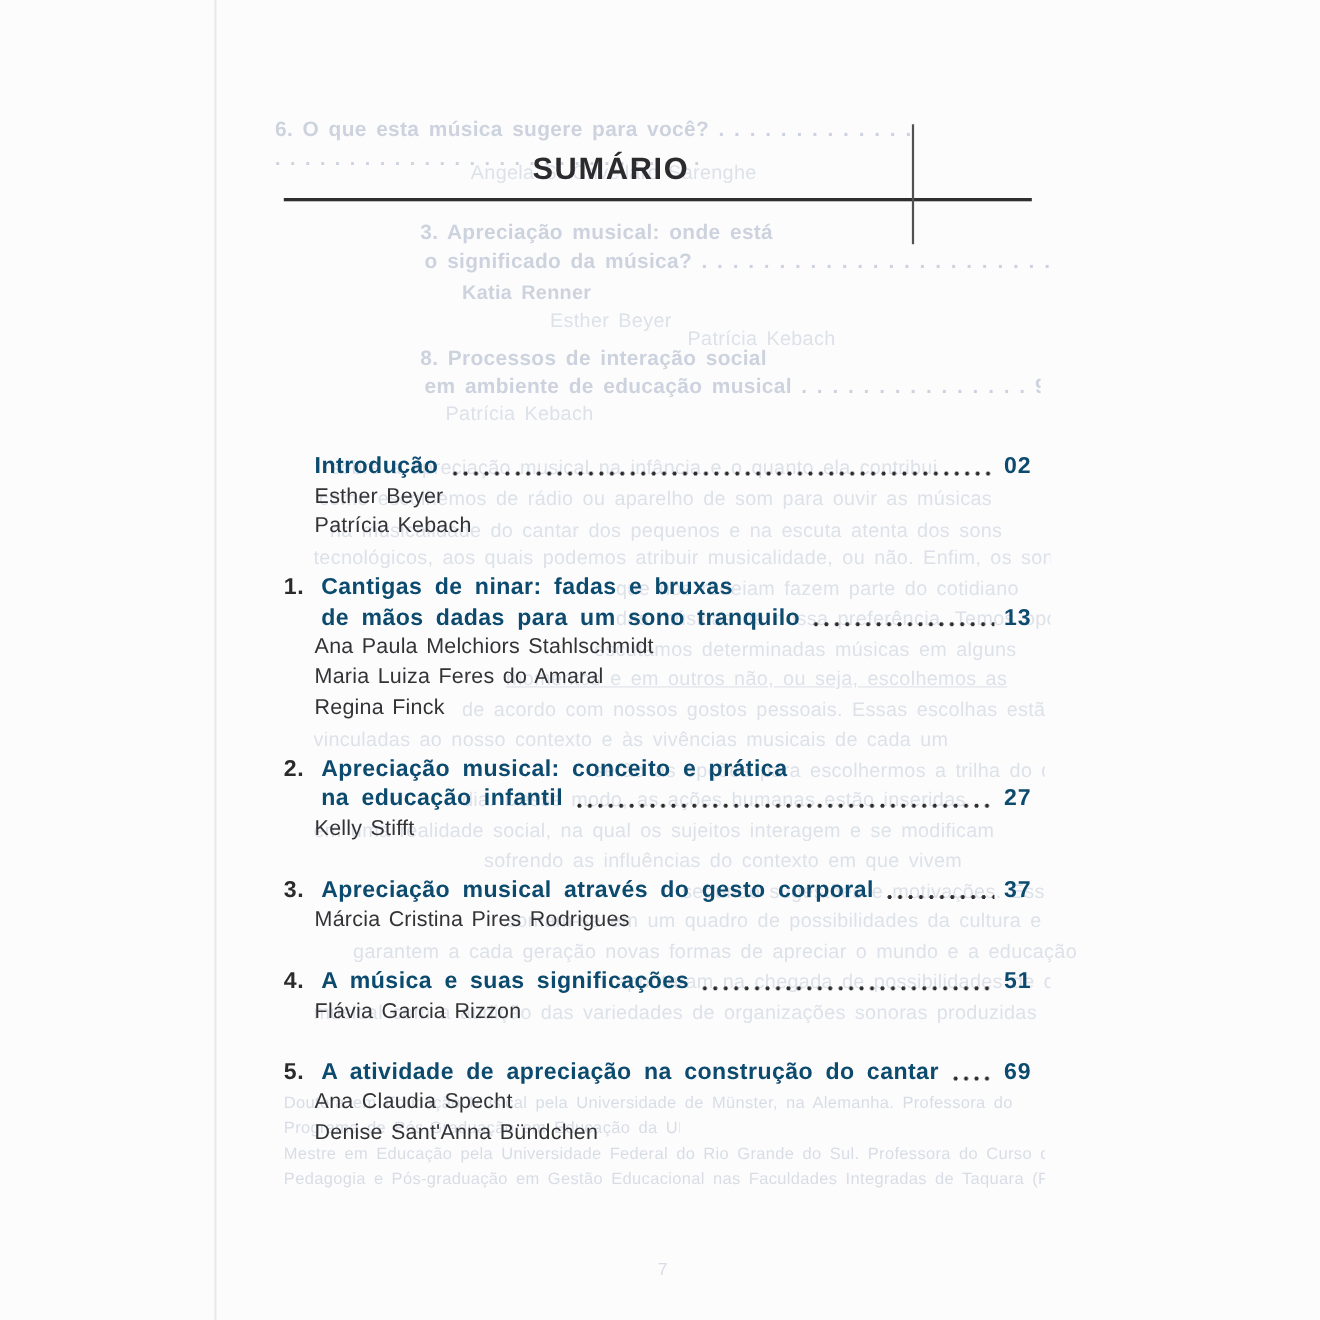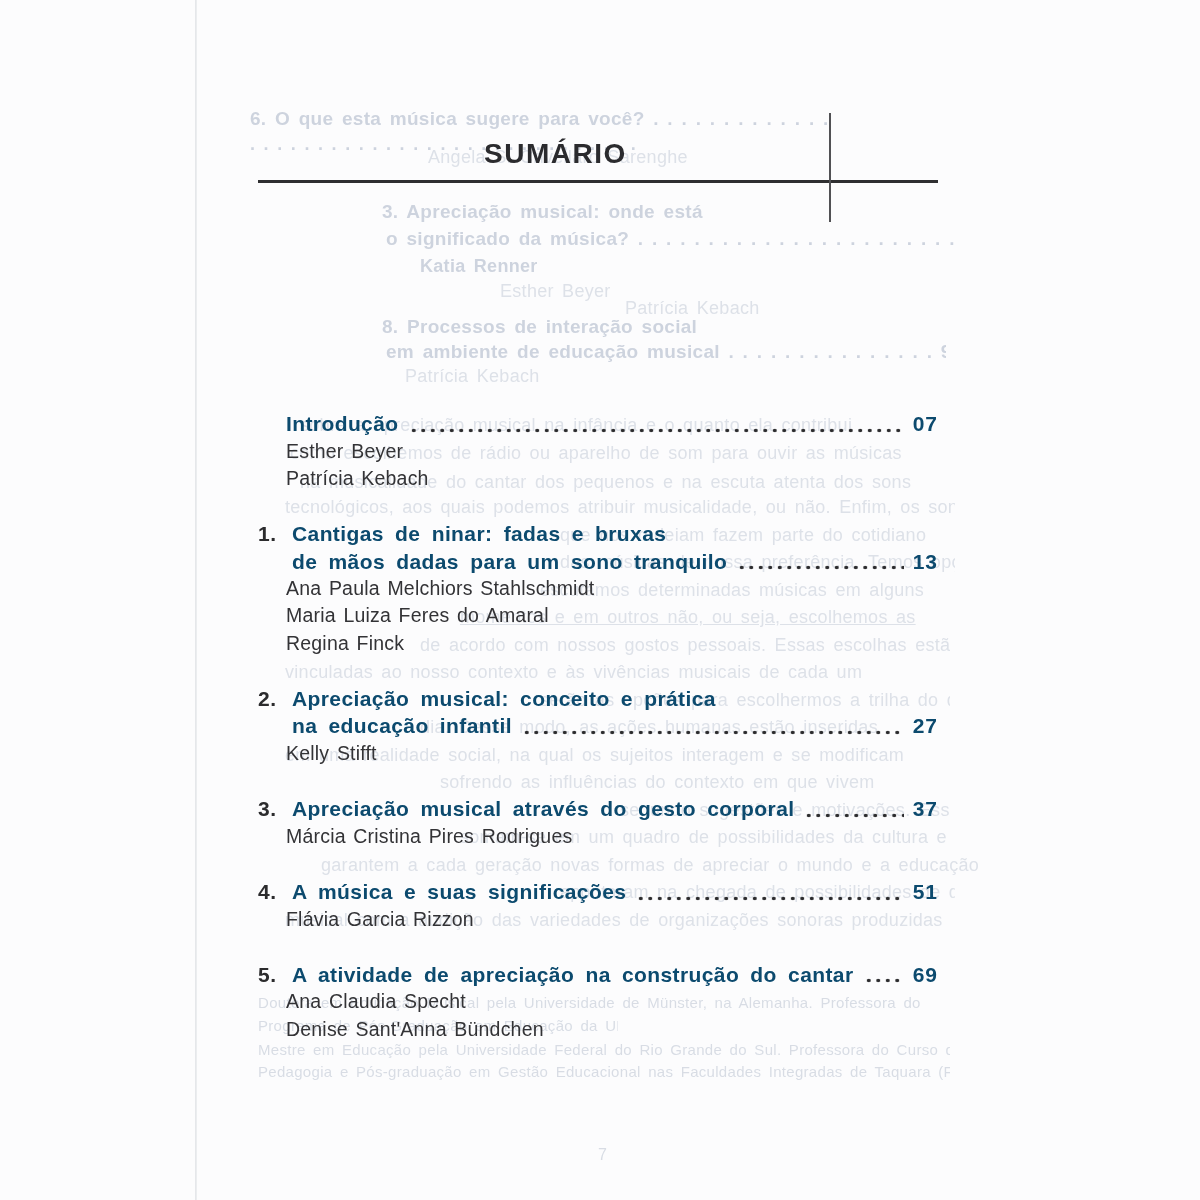--- a/index.html
+++ b/index.html
@@ -81,21 +81,21 @@
 
   <div class="sumario-title">SUMÁRIO</div>
   <div class="header-rule"></div>
   <div class="vertical-tick"></div>
 
   <div class="toc">
       <div class="entry">
         <div class="t-line no-num">
           <span class="t-text">Introdução</span>
           <span class="leader"></span>
-          <span class="t-page">07</span>
+          <span class="t-page">02</span>
         </div>
         <div class="author">Esther Beyer</div>
         <div class="author">Patrícia Kebach</div>
       </div>
       <div class="entry">
         <span class="num">1.</span>
         <div class="t-line">
           <span class="t-text">Cantigas de ninar: fadas e bruxas</span>
         </div>
         <div class="t-line">

